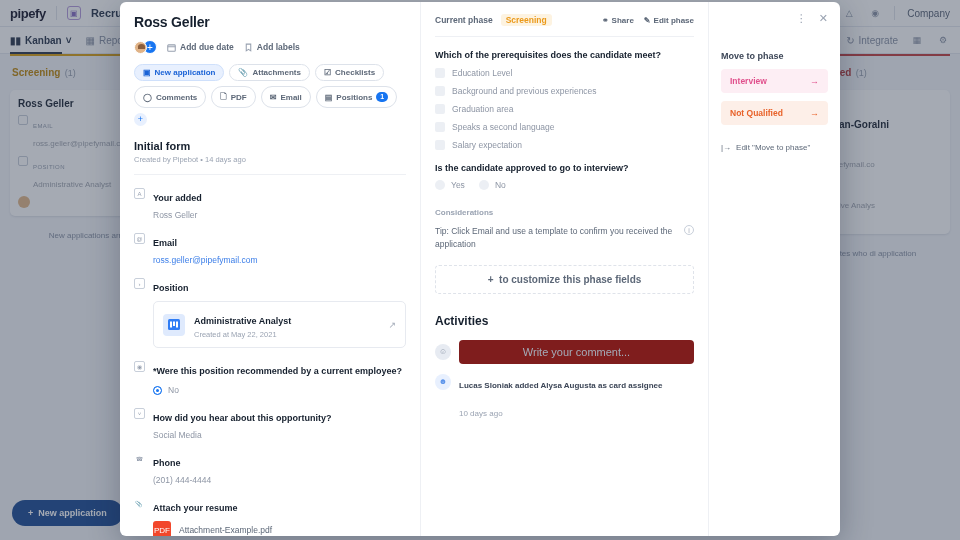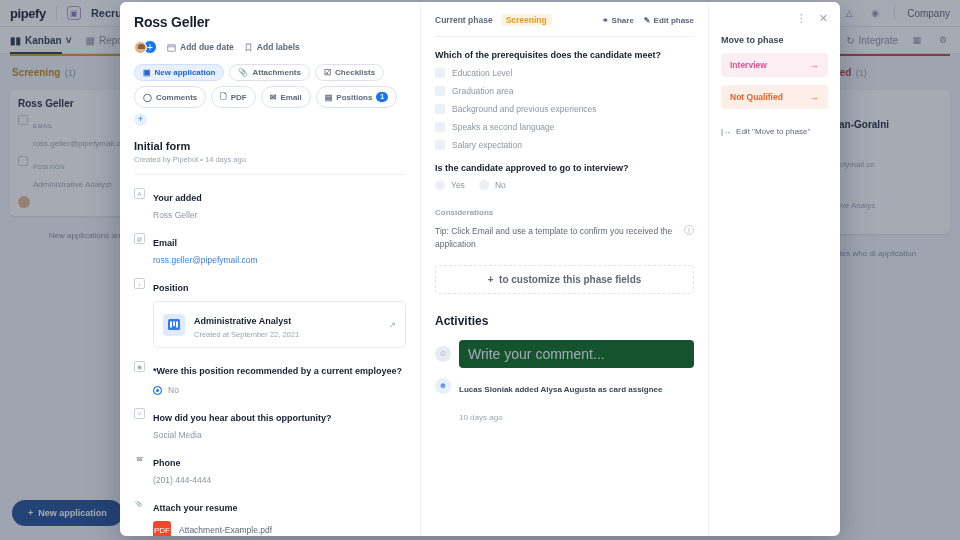--- a/index.html
+++ b/index.html
@@ -174,31 +174,31 @@
   .tip-row { display: flex; align-items: flex-start; gap: 8px; margin-top: 8px; }
   .tip { font-size: 8.5px; color: #5d6878; line-height: 1.5; flex: 1; }
   .tip-i { width: 10px; height: 10px; border-radius: 50%; border: 1px solid #c8cfda; color:#a4acb9; font-size:7px; line-height:9px; text-align:center; flex:none; }
   .custom-btn {
     margin-top: 14px; border: 1px dashed #dfe3ea; border-radius: 4px;
     padding: 8px; text-align: center; font-size: 10px; color: #5d6878; font-weight: bold;
   }
   .act-title { font-size: 12px; font-weight: bold; color: #16202e; margin-top: 20px; }
   .comment-row { display: flex; align-items: center; gap: 8px; margin-top: 12px; }
   .cav { width: 16px; height: 16px; border-radius: 50%; background: #e7ebf2; color:#9aa3b2; font-size:8px; display:flex; align-items:center; justify-content:center; flex:none; }
-  .cinput { flex: 1; background: #14532d; border-radius: 4px; padding: 6px 9px; font-size: 14px; color: #a4acb9; }
+  .cinput { flex: 1; background: #7f1d1d; border-radius: 4px; padding: 6px 9px; font-size: 11px; color: #a4acb9; text-align: center; }
   .log-row { display: flex; gap: 8px; margin-top: 10px; }
   .lav { width: 16px; height: 16px; border-radius: 50%; background: #e8f0fe; color:#5a93ea; font-size:8px; display:flex; align-items:center; justify-content:center; flex:none; }
   .log-txt { font-size: 8px; font-weight: bold; color: #3c4657; line-height: 1.4; }
   .log-time { font-size: 8px; color: #9aa3b2; margin-top: 17px; }
 
   
   .col-right { flex: 1; border-left: 1px solid #eef0f4; padding: 10px 12px 0 12px; }
   .right-top { display: flex; align-items: center; justify-content: flex-end; gap: 12px; }
   .rt-ic { font-size: 11px; color: #9aa3b2; }
-  .move-lab { font-size: 9px; font-weight: bold; color: #3c4657; margin-top: 10px; }
+  .move-lab { font-size: 9px; font-weight: bold; color: #3c4657; margin-top: 26px; }
   .phase-btn {
     margin-top: 8px; border-radius: 4px; padding: 7px 9px;
     display: flex; align-items: center; font-size: 8.5px; font-weight: bold;
   }
   .phase-btn.pink { background: #fdeef4; color: #e0508c; }
   .phase-btn.orange { background: #fdefe8; color: #e8622a; }
   .arrow { margin-left: auto; font-size: 9px; }
   .edit-move { display: flex; align-items: center; gap: 5px; font-size: 8px; color: #5d6878; margin-top: 18px; }
 </style>
 </head>
@@ -396,21 +396,21 @@
             <span class="pos-ico">
               <svg width="12" height="11" viewBox="0 0 12 11">
                 <rect x="0" y="0" width="12" height="11" rx="1.5" fill="#2f7df5"></rect>
                 <rect x="2" y="2.5" width="2" height="6" fill="#fff"></rect>
                 <rect x="5" y="2.5" width="2" height="4.5" fill="#fff"></rect>
                 <rect x="8" y="2.5" width="2" height="6" fill="#fff"></rect>
               </svg>
             </span>
             <span>
               <span class="pos-name">Administrative Analyst</span>
-              <div class="pos-date">Created at September 22, 2021</div>
+              <div class="pos-date">Created at May 22, 2021</div>
             </span>
             <span class="ext">↗</span>
           </div>
         </span>
       </div>
 
       <div class="field">
         <span class="fico">◉</span>
         <span class="fbody">
           <span class="flabel">*Were this position recommended by a current employee?</span>
@@ -467,25 +467,25 @@
       </div>
       <div class="mhr"></div>
 
       <div class="q">Which of the prerequisites does the candidate meet?</div>
       <div class="cb-row">
         <span class="cb"></span>
         <span class="cb-lab">Education Level</span>
       </div>
       <div class="cb-row">
         <span class="cb"></span>
-        <span class="cb-lab">Graduation area</span>
+        <span class="cb-lab">Background and previous experiences</span>
       </div>
       <div class="cb-row">
         <span class="cb"></span>
-        <span class="cb-lab">Background and previous experiences</span>
+        <span class="cb-lab">Graduation area</span>
       </div>
       <div class="cb-row">
         <span class="cb"></span>
         <span class="cb-lab">Speaks a second language</span>
       </div>
       <div class="cb-row">
         <span class="cb"></span>
         <span class="cb-lab">Salary expectation</span>
       </div>
 

